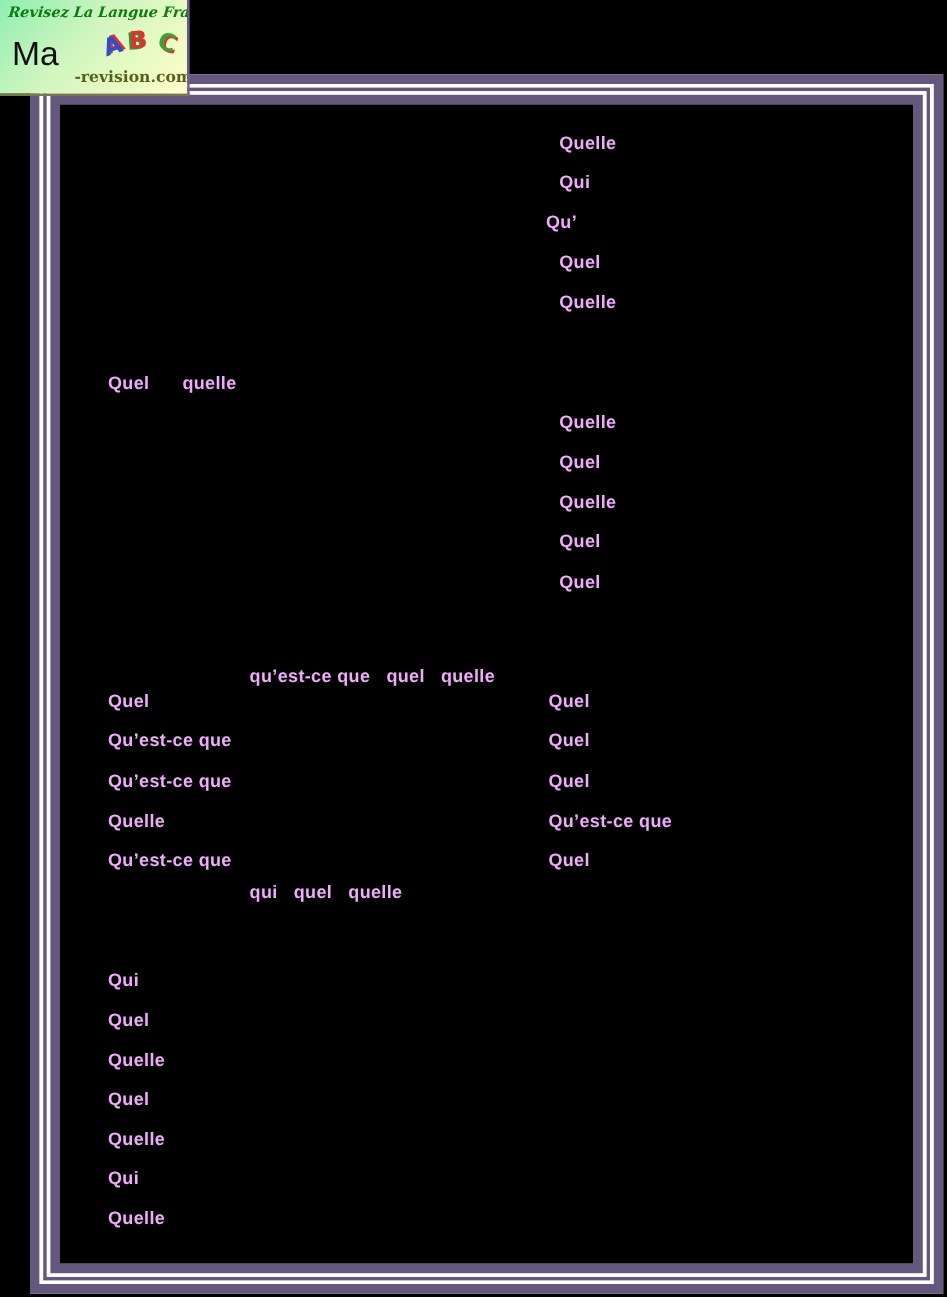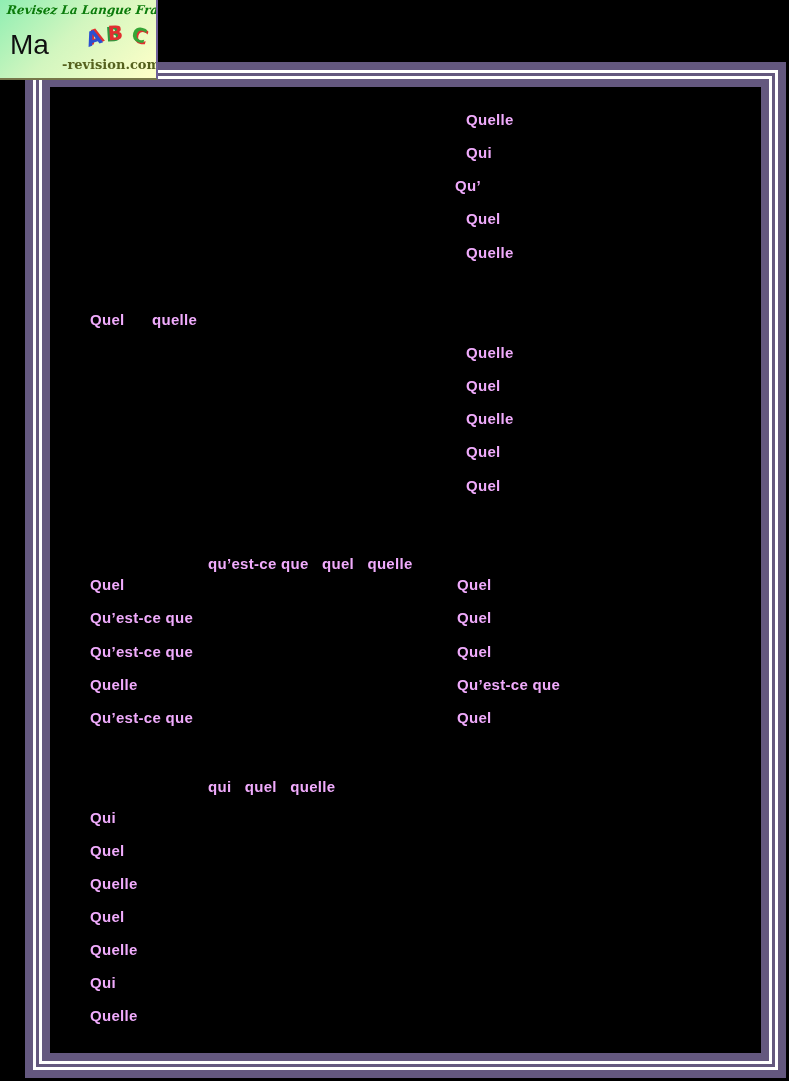--- a/index.html
+++ b/index.html
@@ -134,21 +134,21 @@
   <span class="ans" style="left:90px;top:644px">Qu’est-ce que</span>
   <span class="ans" style="left:90px;top:677px">Quelle</span>
   <span class="ans" style="left:90px;top:710px">Qu’est-ce que</span>
 
   <span class="ans" style="left:457px;top:577px">Quel</span>
   <span class="ans" style="left:457px;top:610px">Quel</span>
   <span class="ans" style="left:457px;top:644px">Quel</span>
   <span class="ans" style="left:457px;top:677px">Qu’est-ce que</span>
   <span class="ans" style="left:457px;top:710px">Quel</span>
 
-  <span class="ans" style="left:208px;top:779px">qui   quel   quelle</span>
+  <span class="ans" style="left:208px;top:736px">qui   quel   quelle</span>
 
   <span class="ans" style="left:90px;top:810px">Qui</span>
   <span class="ans" style="left:90px;top:843px">Quel</span>
   <span class="ans" style="left:90px;top:876px">Quelle</span>
   <span class="ans" style="left:90px;top:909px">Quel</span>
   <span class="ans" style="left:90px;top:942px">Quelle</span>
   <span class="ans" style="left:90px;top:975px">Qui</span>
   <span class="ans" style="left:90px;top:1008px">Quelle</span>
 
   <div class="logo">

